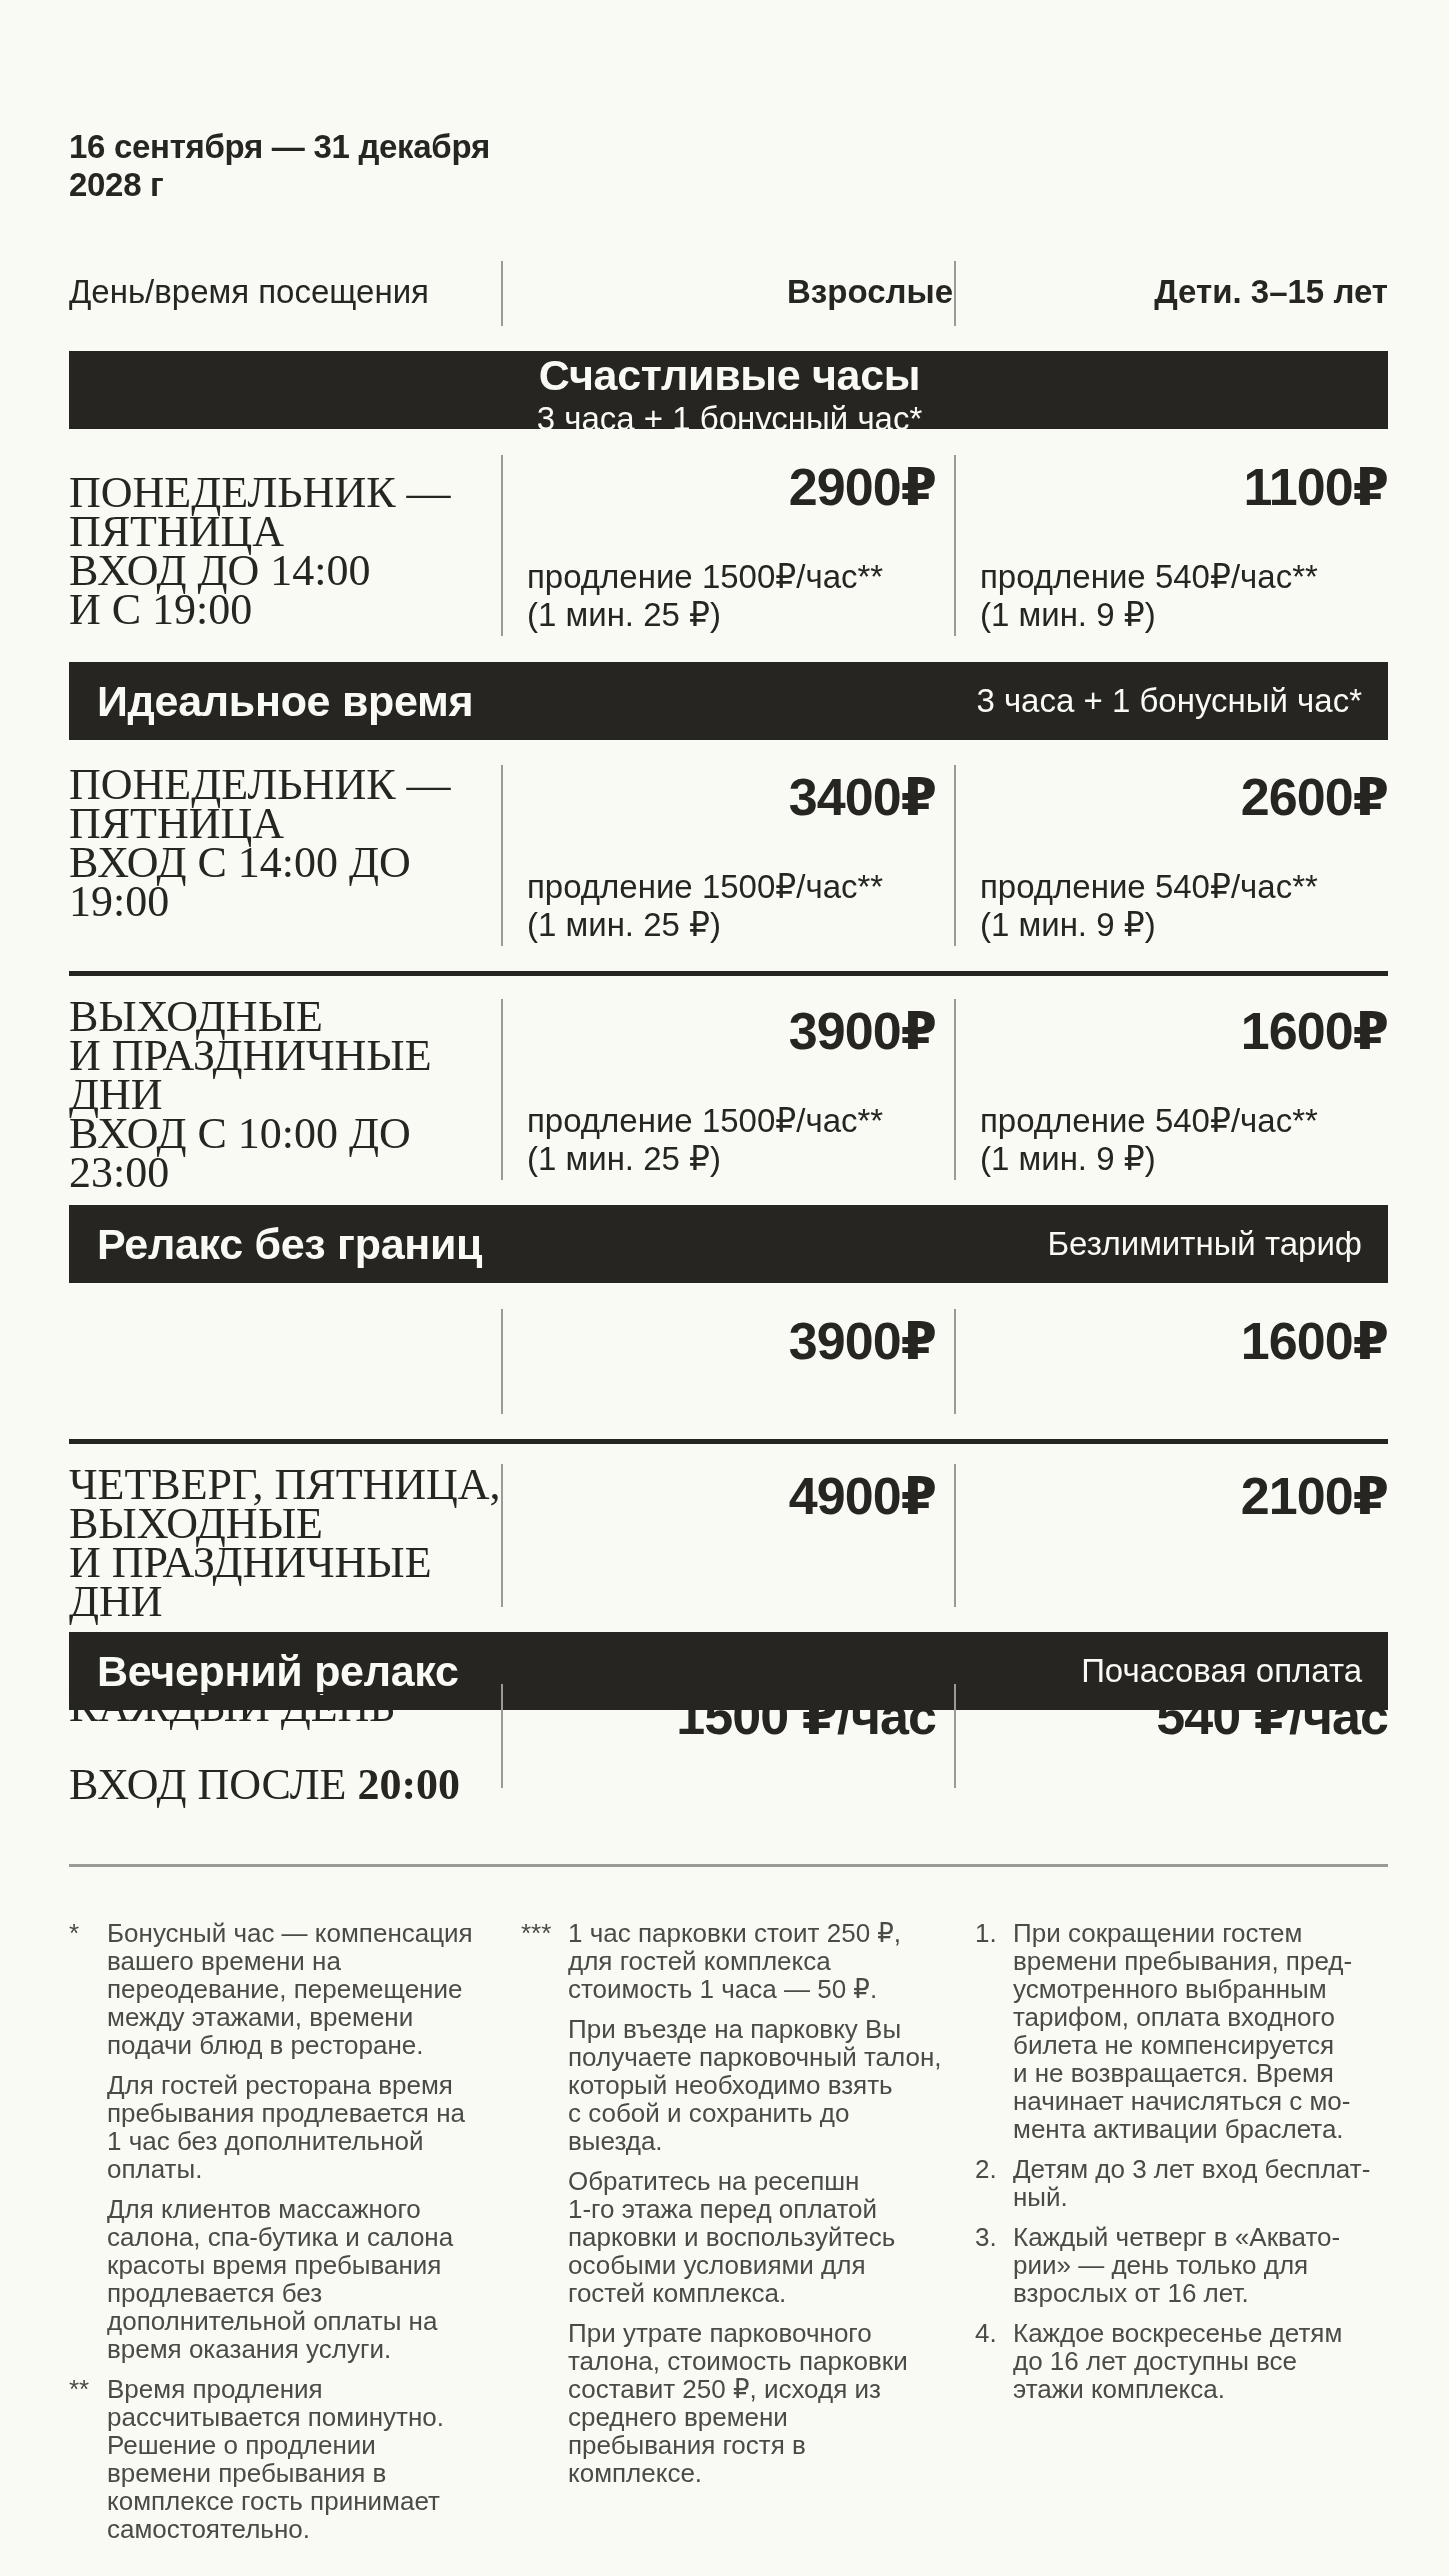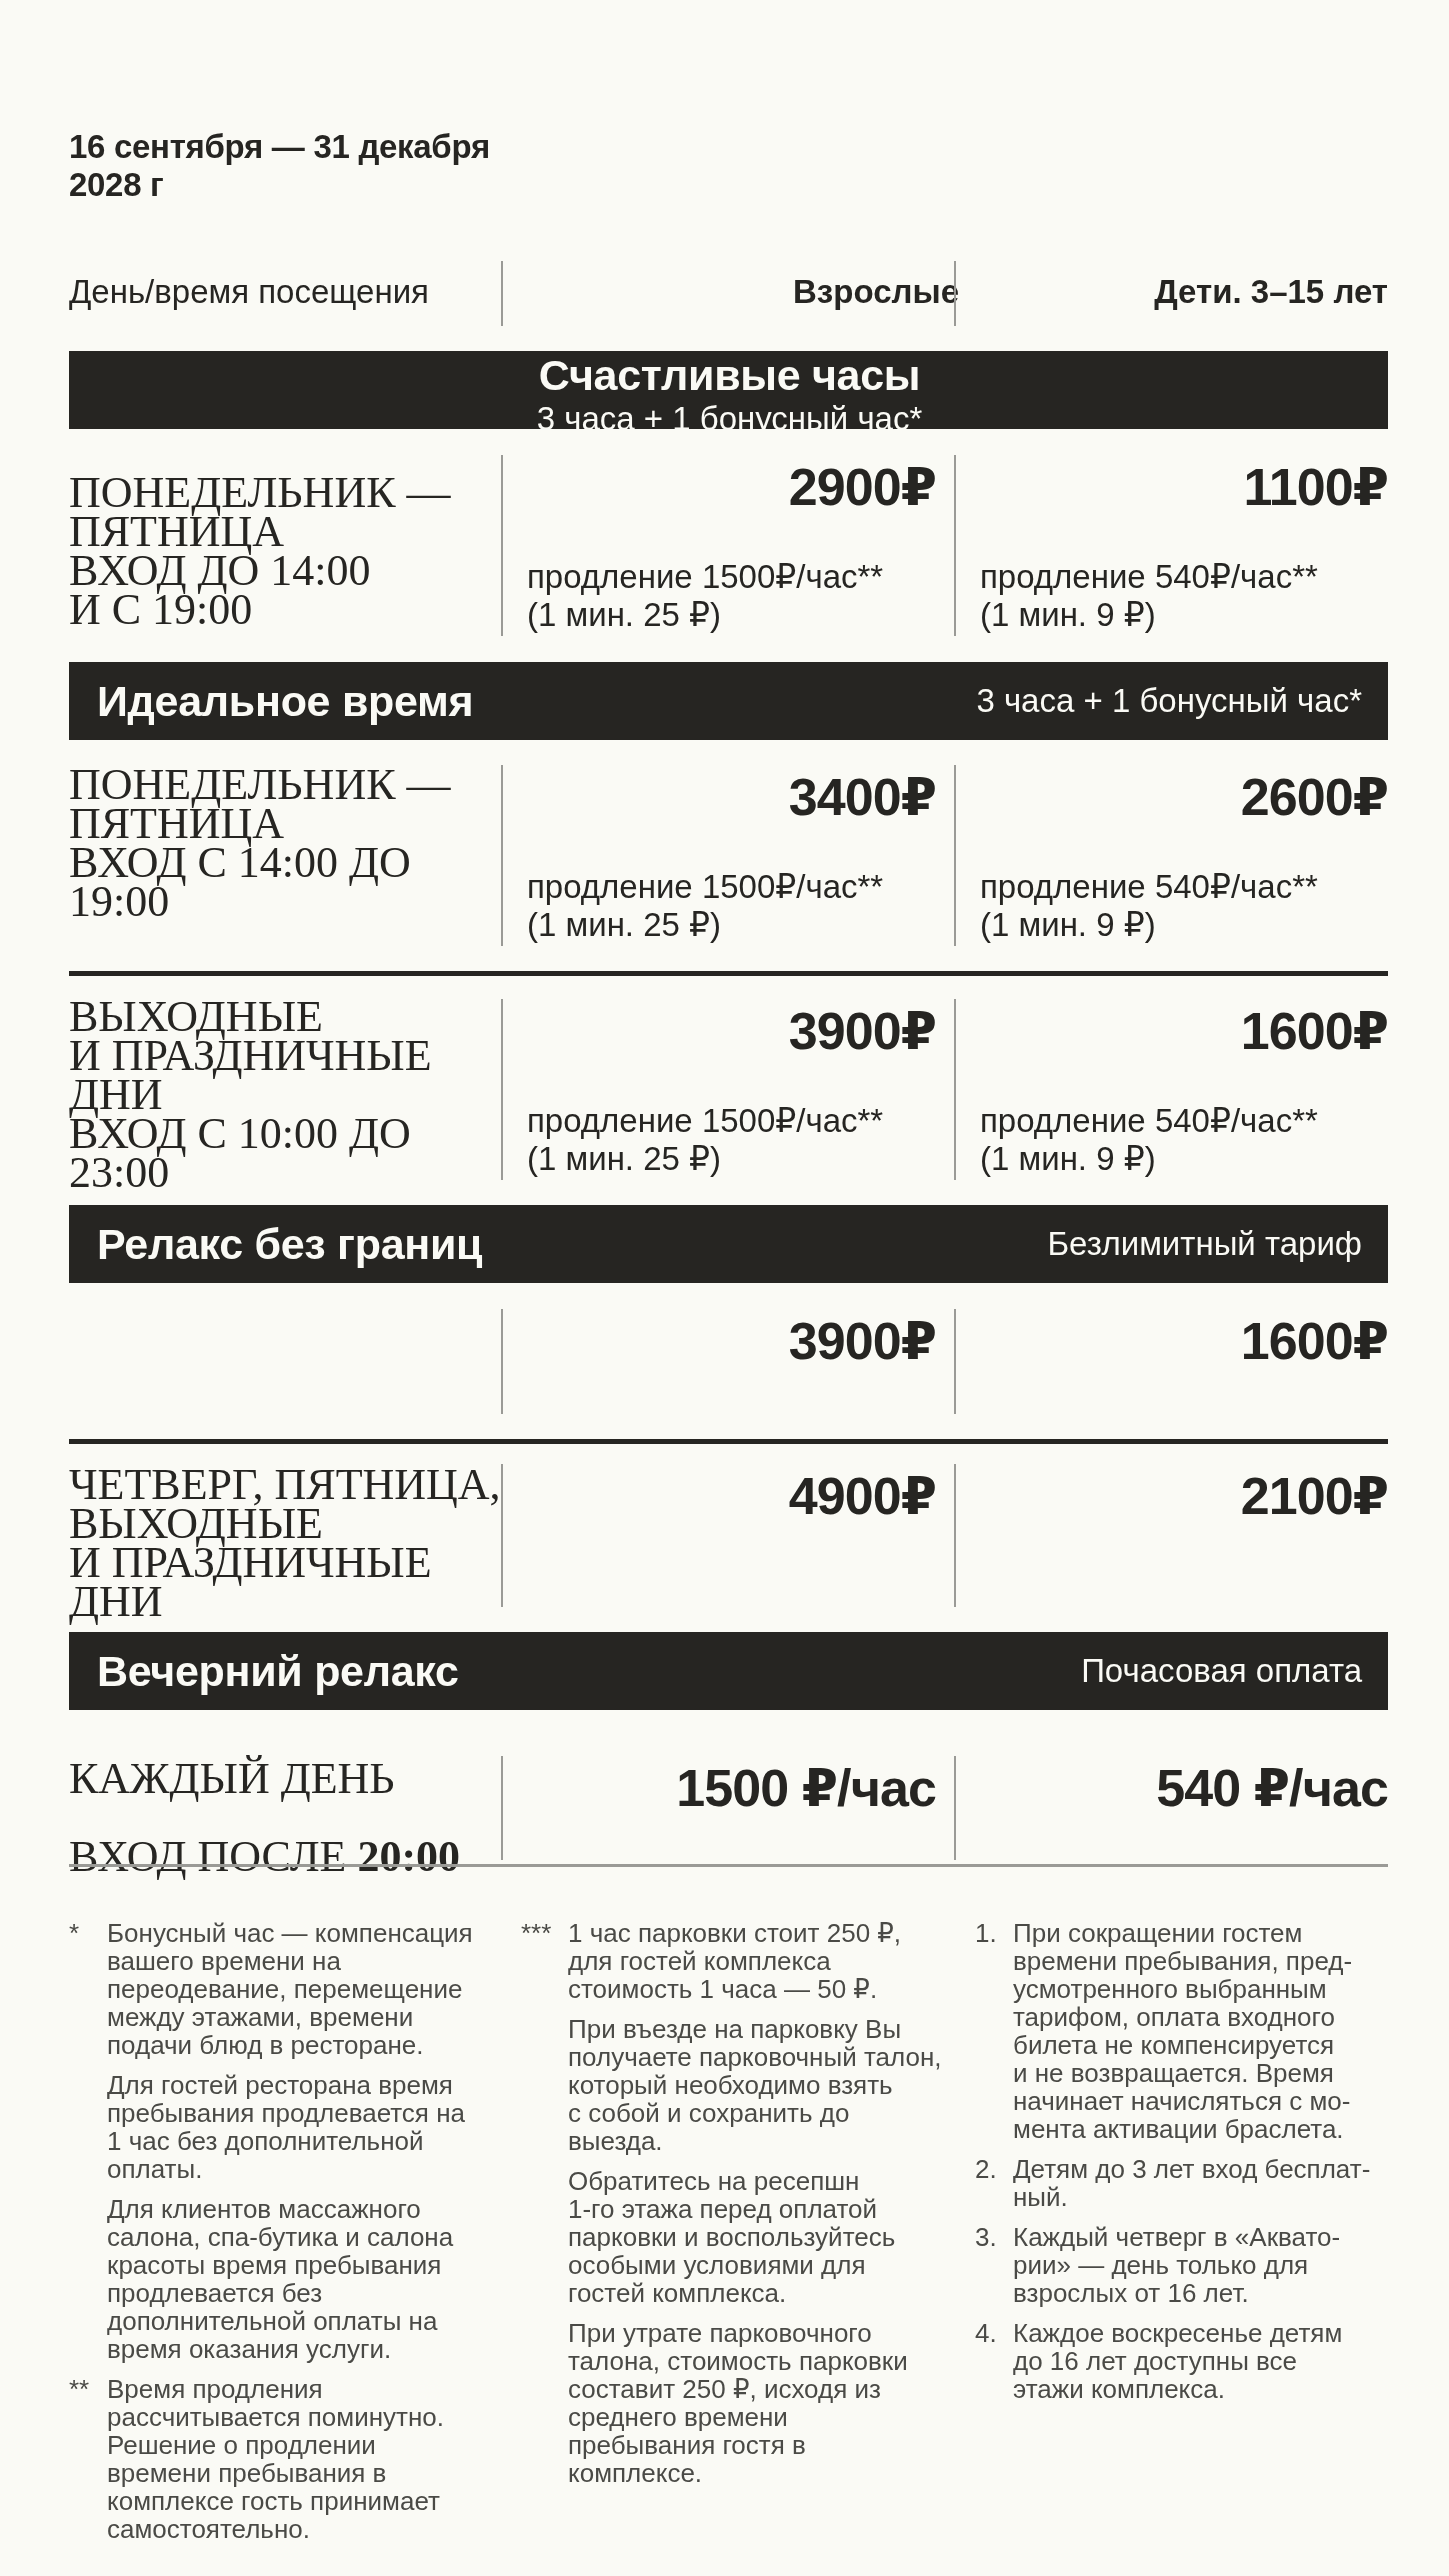--- a/index.html
+++ b/index.html
@@ -45,21 +45,21 @@
 
 <div class="abs title">
   <div>16 сентября — 31 декабря</div>
   <div>2028 г</div>
 </div>
 
 <div class="abs colhead" style="left:69px;width:432px;">
   <div class="lbl">День/время посещения</div>
 </div>
 <div class="vdiv" style="left:501px;top:261px;height:65px;"></div>
-<div class="abs colhead" style="left:525px;width:453px;text-align:right;padding-right:19px;">
+<div class="abs colhead" style="left:501px;width:453px;text-align:right;padding-right:1px;">
   <div class="lbl" style="font-weight:700;">Взрослые</div>
 </div>
 <div class="vdiv" style="left:954px;top:261px;height:65px;"></div>
 <div class="abs colhead" style="left:954px;width:434px;text-align:right;">
   <div class="lbl" style="font-weight:700;">Дети. 3–15 лет</div>
 </div>
 
 <div class="bar" style="top:351px;flex-direction:column;">
   <span class="bar-title">Счастливые часы</span>
   <span class="bar-sub">3 часа + 1 бонусный час*</span>
@@ -157,21 +157,21 @@
   <div class="c3">
     <div class="cell-div"></div>
     <div class="price">2100₽</div>
   </div>
 </div>
 
 <div class="bar" style="top:1632px;">
   <span class="bar-title">Вечерний релакс</span>
   <span class="bar-sub">Почасовая оплата</span>
 </div>
-<div class="row" style="top:1756px;height:104px;">
+<div class="row" style="top:1684px;height:104px;">
   <div class="c1">
     <div class="daytext" style="padding-top:19px;">
       <div>КАЖДЫЙ ДЕНЬ</div>
       <div><span>ВХОД ПОСЛЕ </span><b>20:00</b></div>
     </div>
   </div>
   <div class="c2">
     <div class="cell-div"></div>
     <div class="price" style="right:18px;">1500 ₽/час</div>
   </div>

